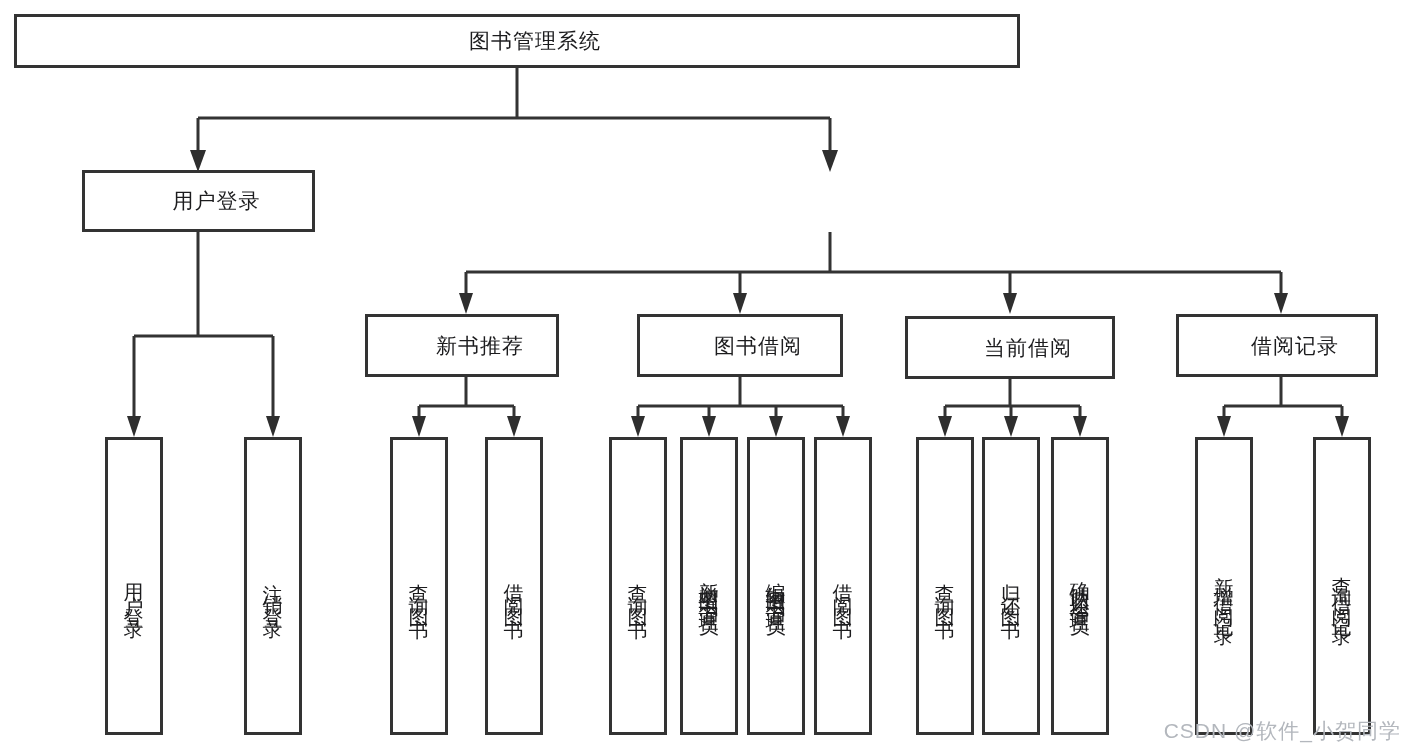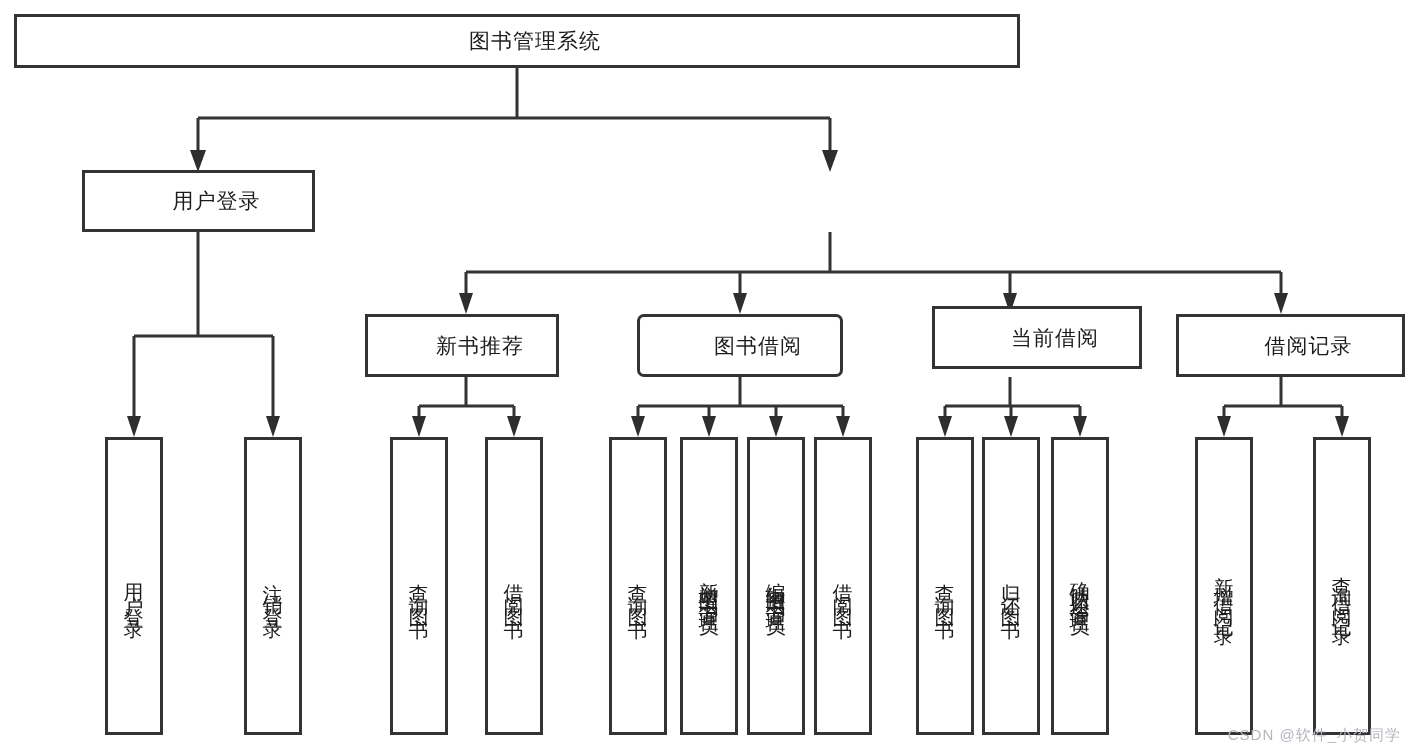--- a/index.html
+++ b/index.html
@@ -42,21 +42,21 @@
     font-size: 20px;
     line-height: 1;
   }
   .v-box.s4 span { letter-spacing: 12px; margin-top: 12px; }
   .v-box.s6 span { letter-spacing: 10px; margin-top: 10px; }
   .v-box.s8 span { letter-spacing: 5px;  margin-top: 5px; }
   .watermark {
     position: absolute;
     right: 4px;
     bottom: 2px;
-    font-size: 15px;
+    font-size: 21px;
     color: #b3b7bd;
     letter-spacing: 1px;
     white-space: nowrap;
     margin-left: 48px;
   }
 </style>
 </head>
 <body>
 
 <div id="canvas">
@@ -105,27 +105,27 @@
     <span>图书管理系统</span>
   </div>
 
   <div class="box h-box" style="left:82px;top:170px;width:233px;height:62px;">
     <span>用户登录</span>
   </div>
 
   <div class="box h-box" style="left:365px;top:314px;width:194px;height:63px;">
     <span>新书推荐</span>
   </div>
-  <div class="box h-box" style="left:637px;top:314px;width:206px;height:63px;border-radius:7px;">
+  <div class="box h-box" style="left:637px;top:314px;width:206px;height:63px;">
     <span>图书借阅</span>
   </div>
-  <div class="box h-box" style="left:905px;top:306px;width:210px;height:63px;margin-left:27px;">
+  <div class="box h-box" style="left:905px;top:316px;width:210px;height:63px;">
     <span>当前借阅</span>
   </div>
-  <div class="box h-box" style="left:1176px;top:314px;width:229px;height:63px;">
+  <div class="box h-box" style="left:1176px;top:314px;width:202px;height:63px;">
     <span>借阅记录</span>
   </div>
 
   <div class="box v-box s4" style="left:105px;top:437px;width:58px;height:298px;">
     <span>用户登录</span>
   </div>
   <div class="box v-box s4" style="left:244px;top:437px;width:58px;height:298px;">
     <span>注销登录</span>
   </div>
 

